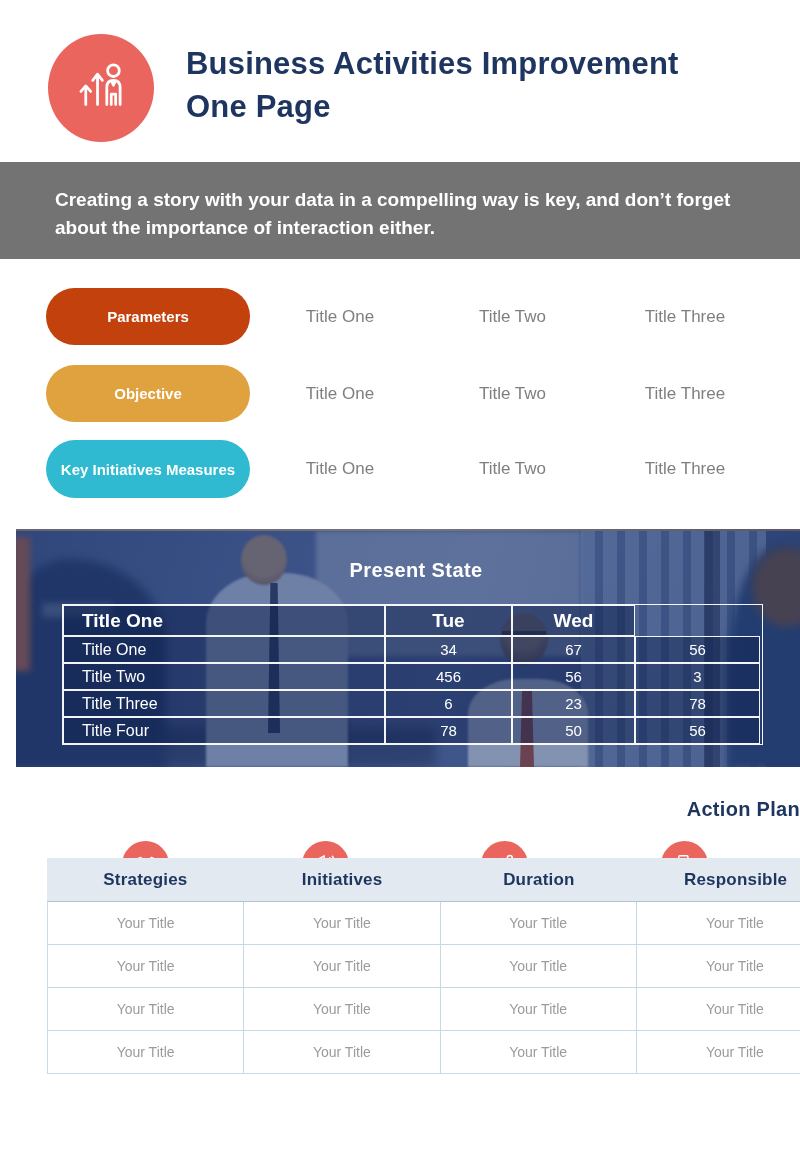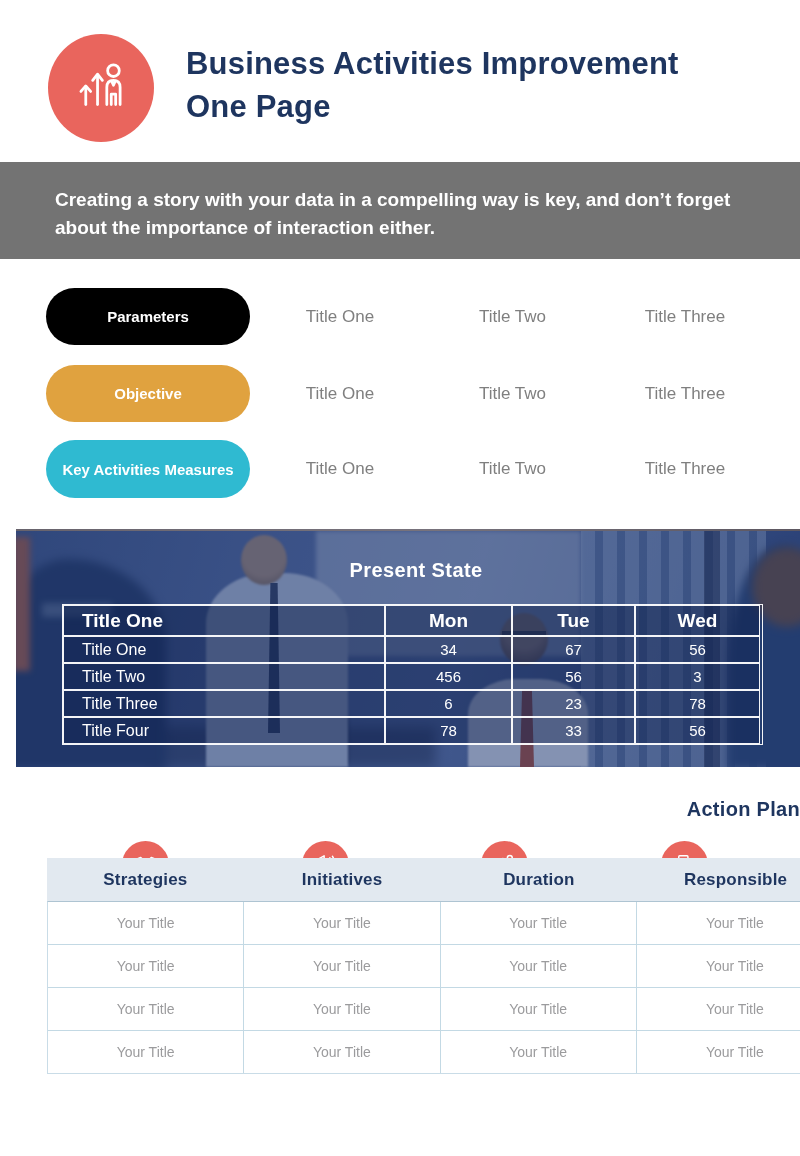--- a/index.html
+++ b/index.html
@@ -122,33 +122,33 @@
   <div class="hdr-title">
     <div>Business Activities Improvement</div>
     <div>One Page</div>
   </div>
 
   <div class="banner">
     <p>Creating a story with your data in a compelling way is key, and don’t forget about the importance of interaction either.</p>
   </div>
 
   <div class="prow r1">
-    <div class="pill" style="background: #000000;">Parameters</div>
+    <div class="pill" style="background: #c2410c;">Parameters</div>
     <div class="ptitle">Title One</div>
     <div class="ptitle">Title Two</div>
     <div class="ptitle">Title Three</div>
   </div>
   <div class="prow r2">
     <div class="pill" style="background: rgb(224, 162, 63);">Objective</div>
     <div class="ptitle">Title One</div>
     <div class="ptitle">Title Two</div>
     <div class="ptitle">Title Three</div>
   </div>
   <div class="prow r3">
-    <div class="pill" style="background: rgb(47, 186, 209);">Key Activities Measures</div>
+    <div class="pill" style="background: rgb(47, 186, 209);">Key Initiatives Measures</div>
     <div class="ptitle">Title One</div>
     <div class="ptitle">Title Two</div>
     <div class="ptitle">Title Three</div>
   </div>
 
   <div class="photo">
     <div class="shape whiteboard"></div>
     <div class="shape blinds"></div>
     <div class="shape winframe"></div>
     <div class="shape desk"></div>
@@ -165,21 +165,20 @@
     <div class="shape warm-sliver"></div>
     <div class="shape fg-right"></div>
     <div class="shape fg-right-hair"></div>
     <div class="photo-overlay"></div>
 
     <div class="ps-title">Present State</div>
 
     <div class="ps-table">
       <div class="ps-row ps-head">
         <div class="ps-cell lbl">Title One</div>
-        <div class="ps-cell">Mon</div>
         <div class="ps-cell">Tue</div>
         <div class="ps-cell">Wed</div>
       </div>
       <div class="ps-body">
         <div class="ps-row">
           <div class="ps-cell lbl">Title One</div>
           <div class="ps-cell">34</div>
           <div class="ps-cell">67</div>
           <div class="ps-cell">56</div>
         </div>
@@ -191,21 +190,21 @@
         </div>
         <div class="ps-row">
           <div class="ps-cell lbl">Title Three</div>
           <div class="ps-cell">6</div>
           <div class="ps-cell">23</div>
           <div class="ps-cell">78</div>
         </div>
         <div class="ps-row">
           <div class="ps-cell lbl">Title Four</div>
           <div class="ps-cell">78</div>
-          <div class="ps-cell">33</div>
+          <div class="ps-cell">50</div>
           <div class="ps-cell">56</div>
         </div>
       </div>
     </div>
   </div>
 
   <div class="ap-title">Action Plan</div>
 
   <div class="ap-icons">
     <div class="ap-circle">

